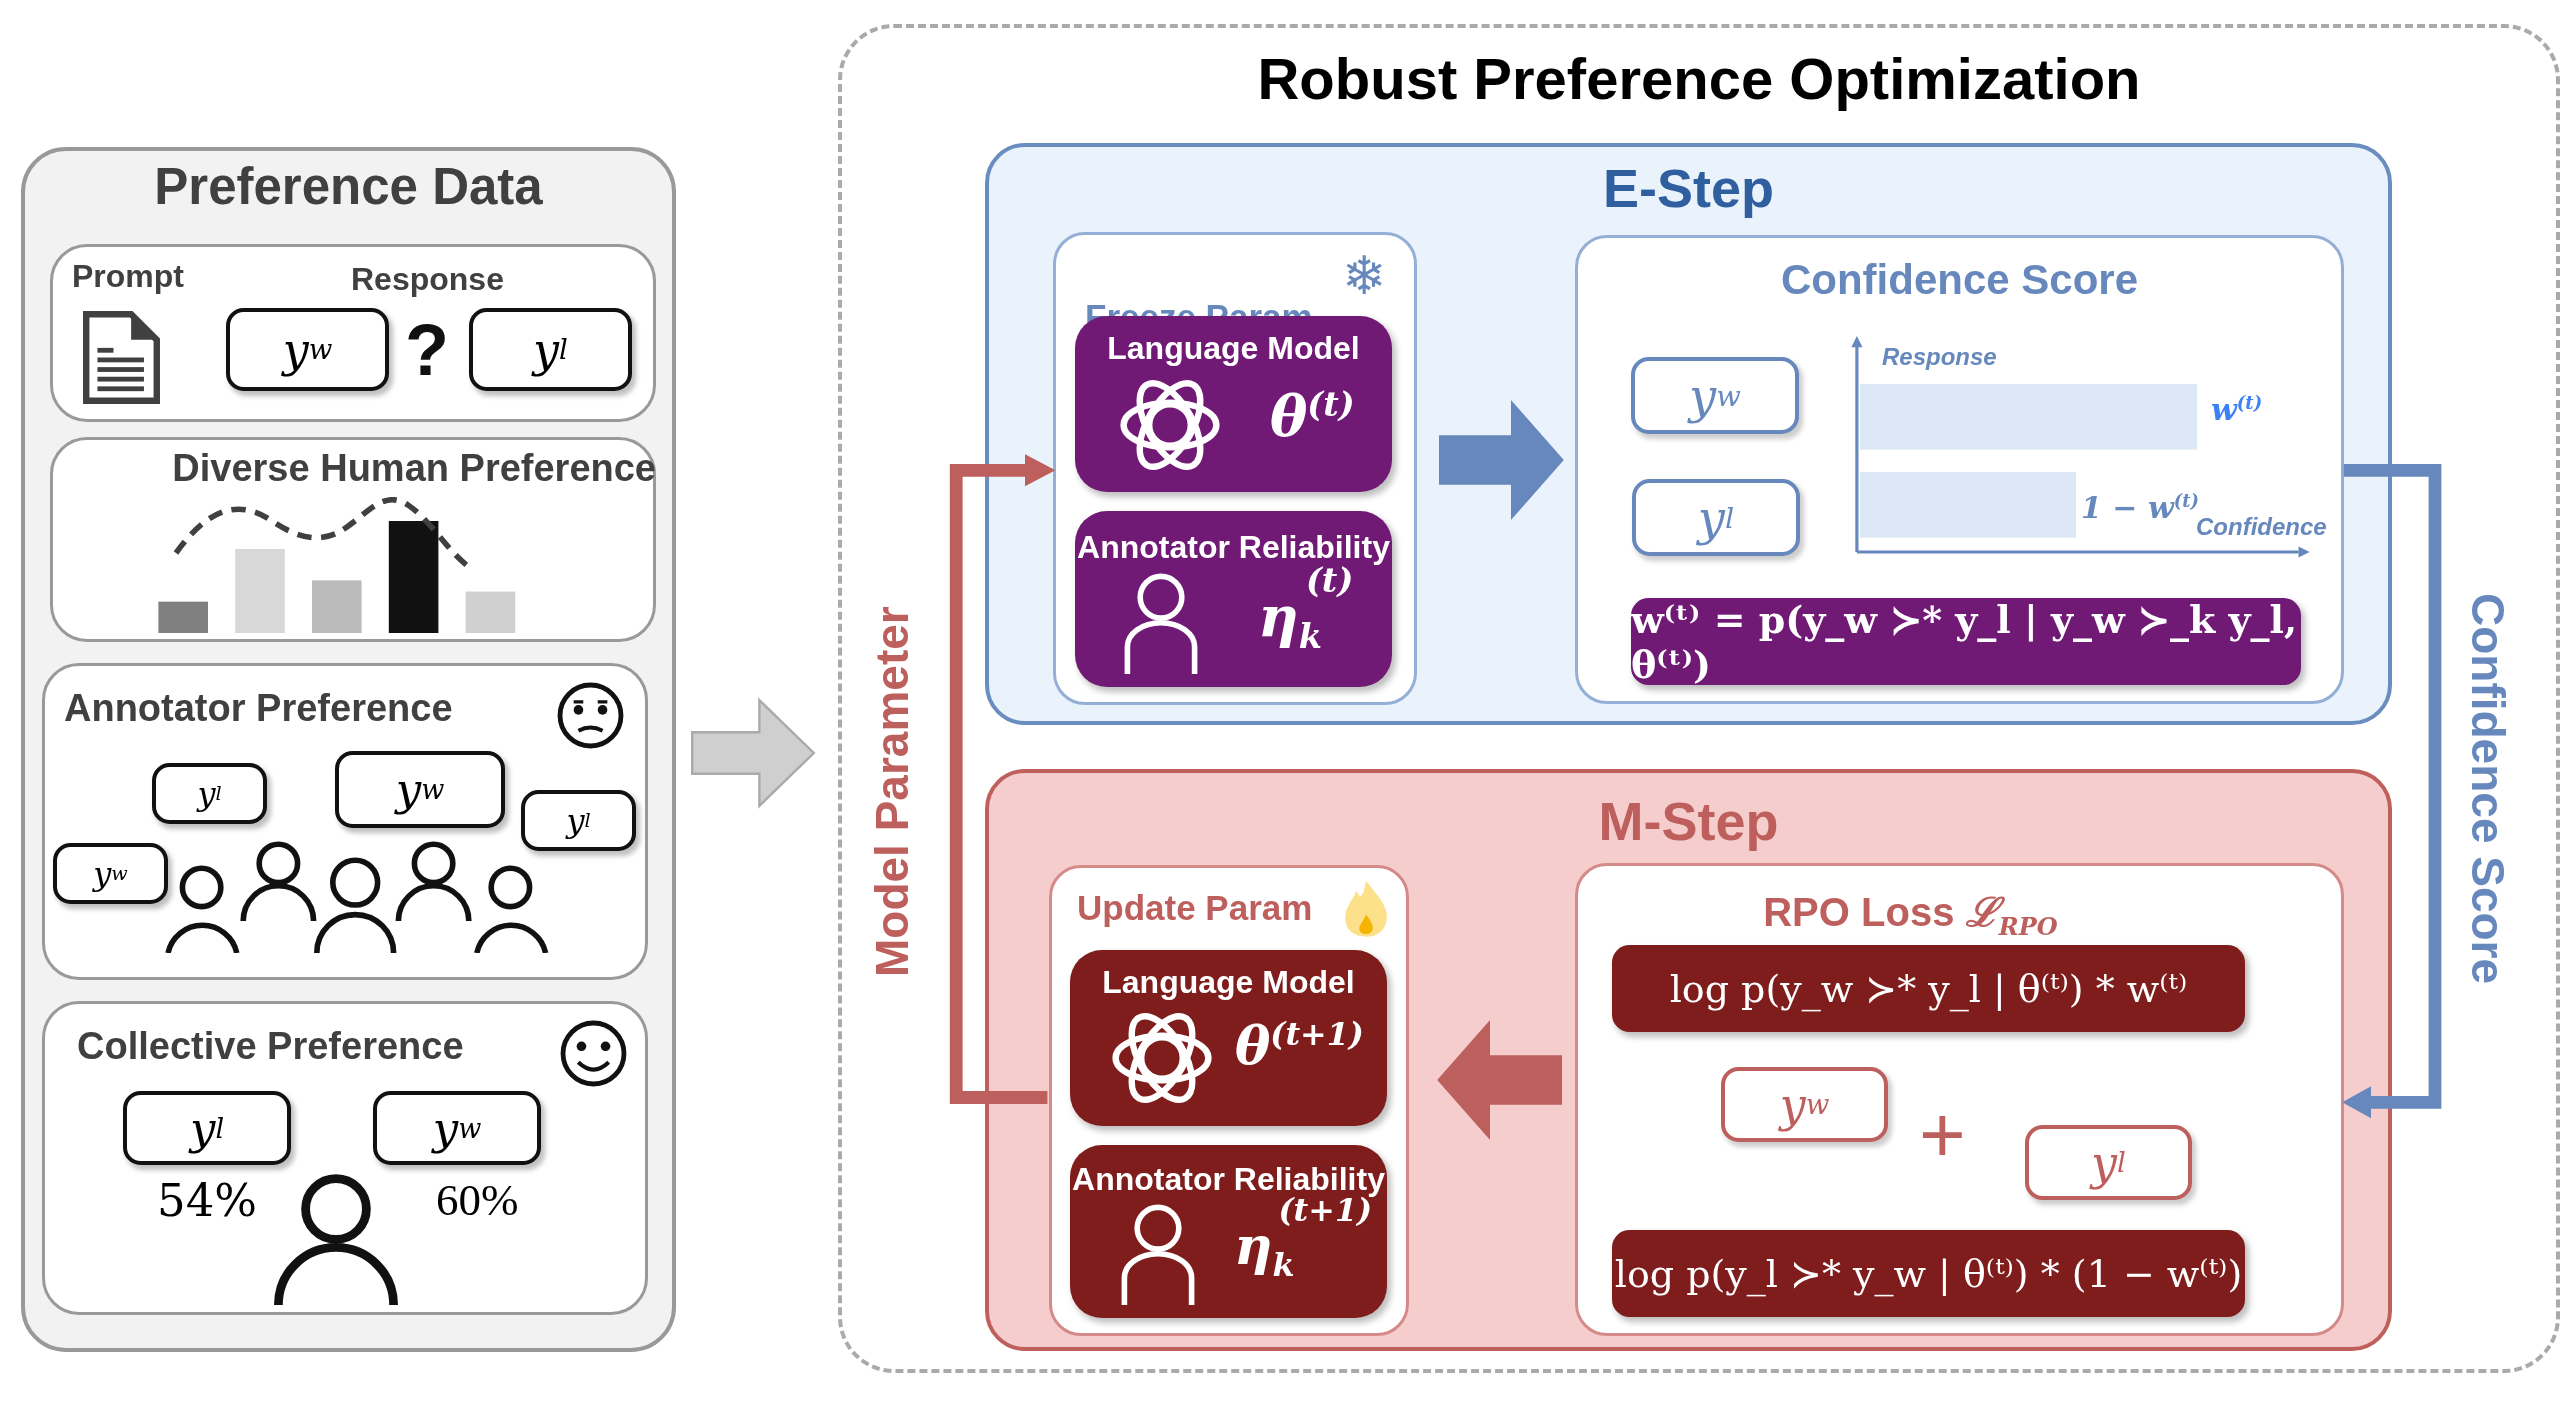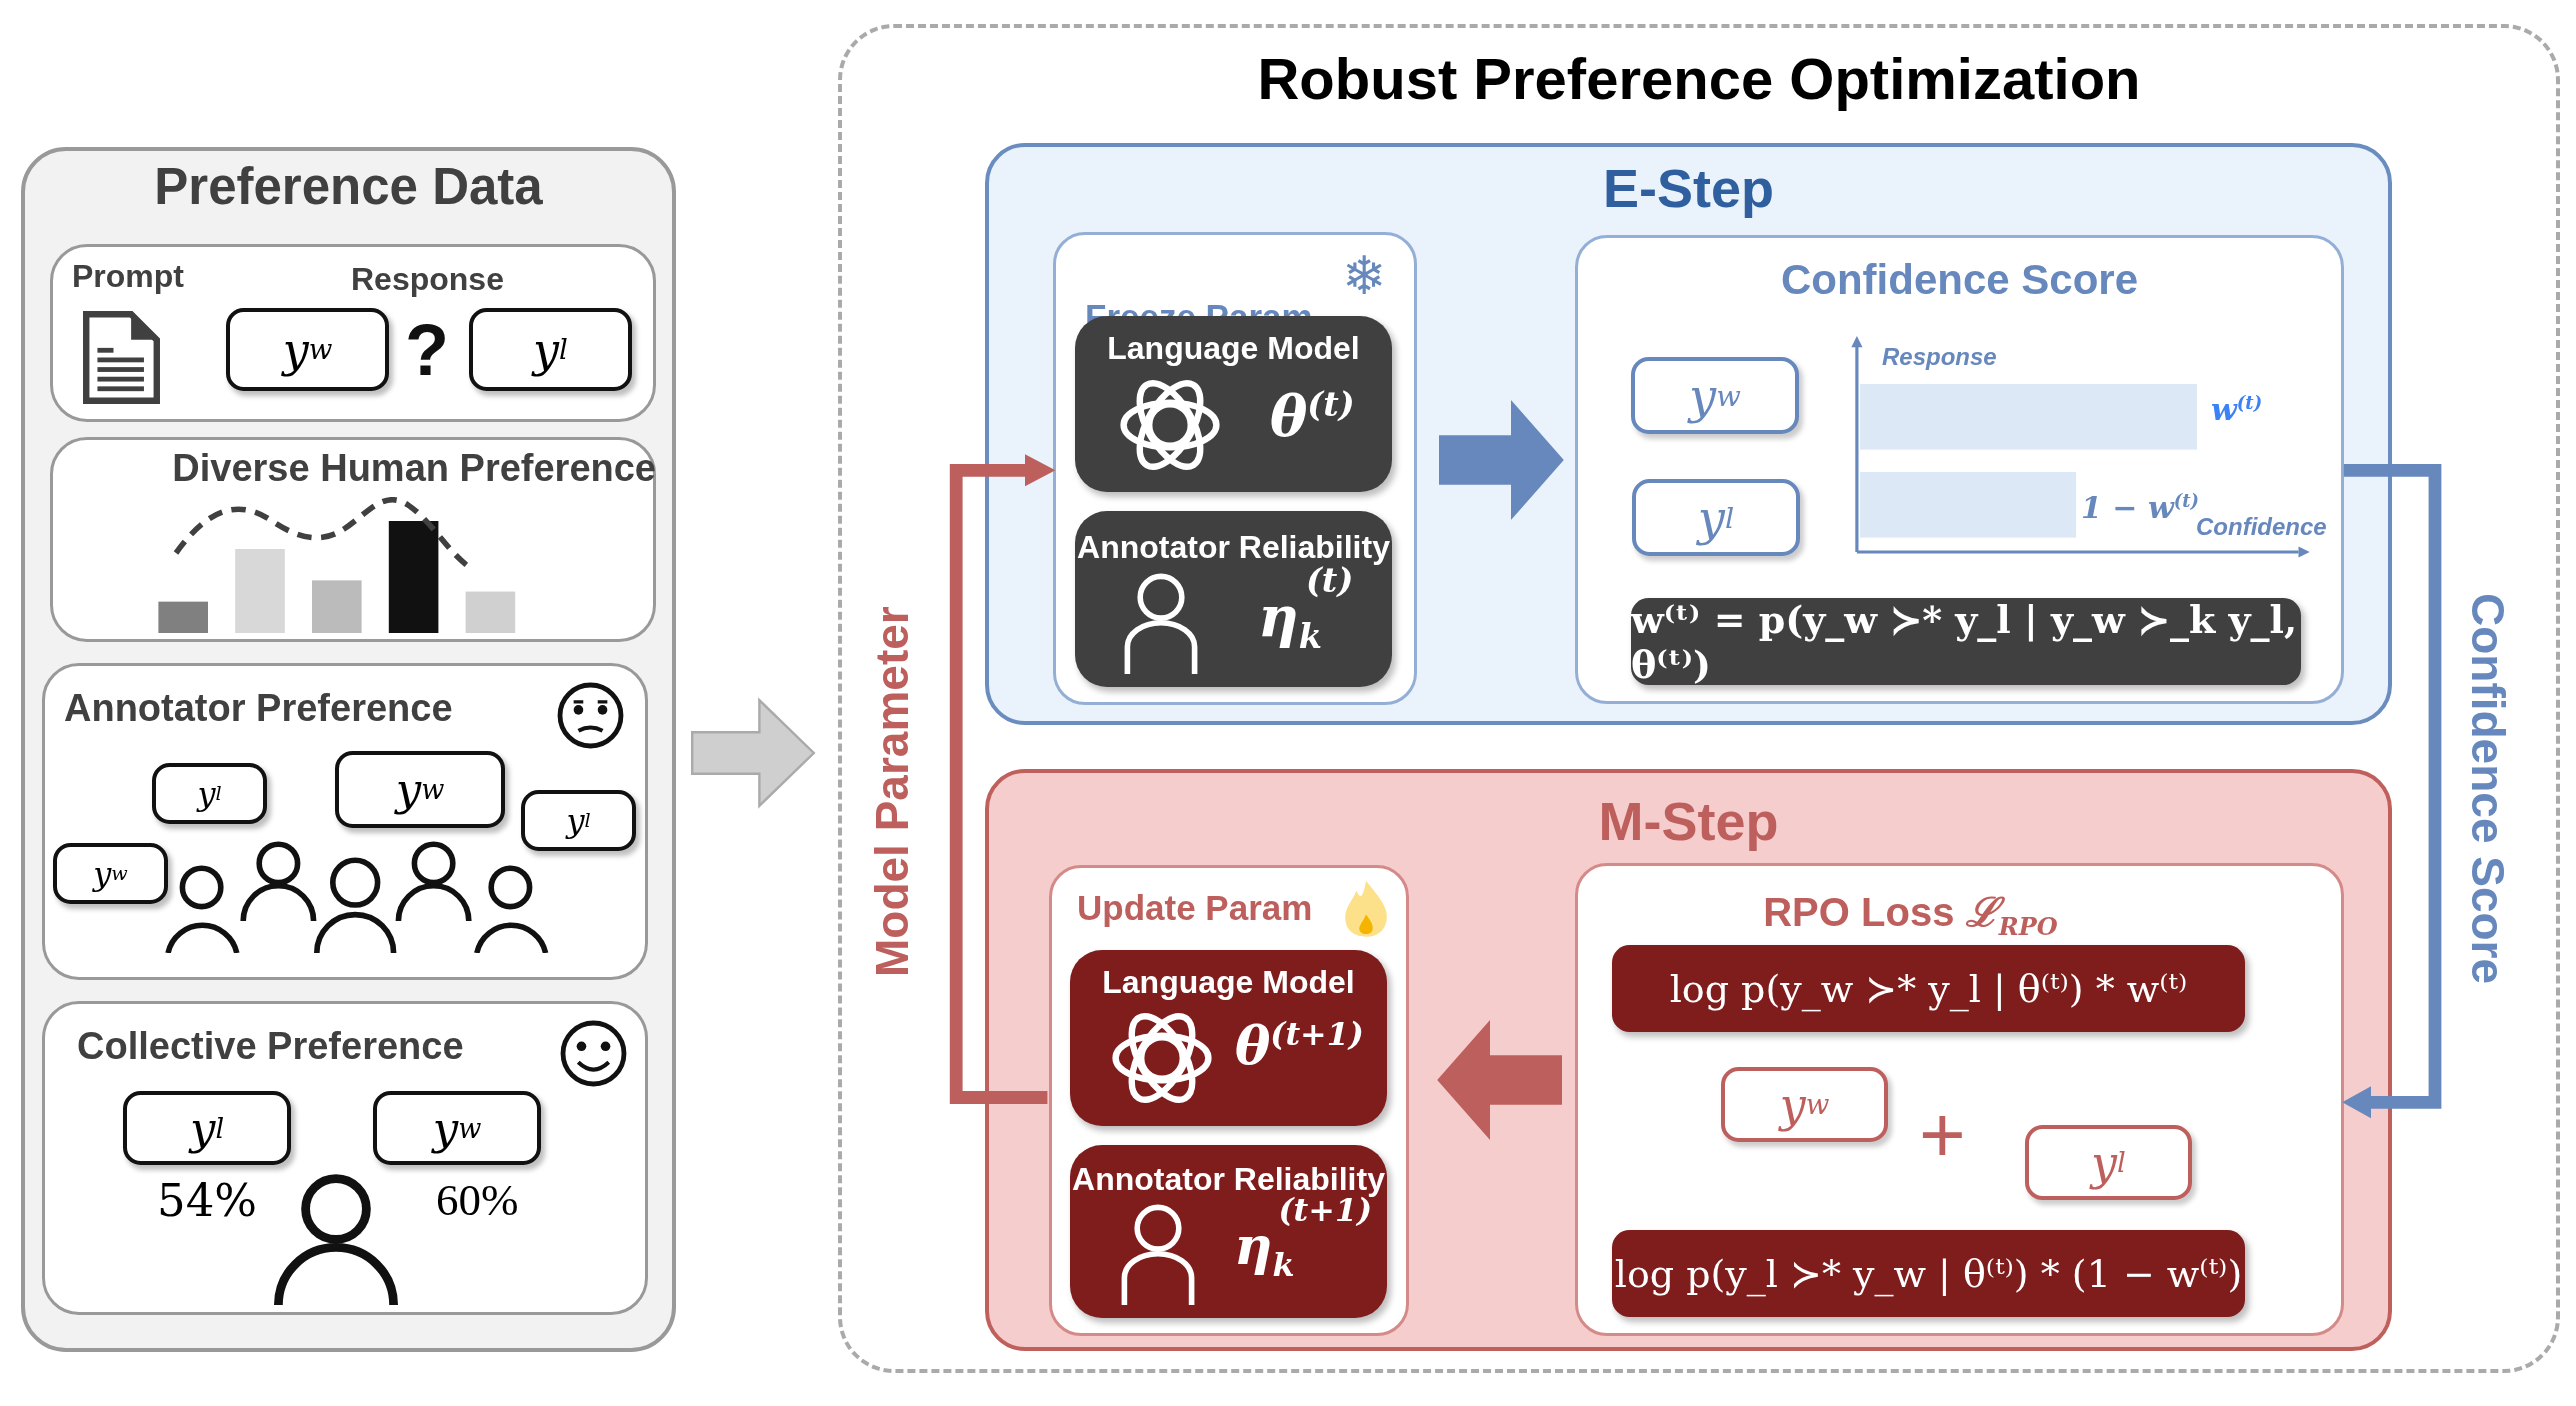--- a/index.html
+++ b/index.html
@@ -9,21 +9,21 @@
   .bold{font-weight:bold;}
   .panel-left{left:21px;top:147px;width:655px;height:1205px;background:#f2f2f2;border:4px solid #999;border-radius:45px;}
   .card{background:#fff;border:3.2px solid #999;border-radius:37px;}
   .title-dark{color:#404040;font-weight:bold;}
   .bubble{background:#fff;border:4px solid #111;border-radius:17.6px;box-shadow:3.2px 4.8px 4.8px rgba(0,0,0,0.25);display:flex;align-items:center;justify-content:center;}
   .rpo{left:838px;top:24px;width:1722px;height:1349px;border:4px dashed #aaa;border-radius:56px;}
   .estep{left:985px;top:143px;width:1407px;height:582px;background:#eaf2fb;border:4px solid #6a8dbf;border-radius:40px;}
   .mstep{left:985px;top:769px;width:1407px;height:582px;background:#f6cdcd;border:4px solid #c0605d;border-radius:40px;}
   .inner-b{background:#fff;border:3.2px solid #94afd6;border-radius:32px;}
   .inner-r{background:#fff;border:3.2px solid #d48a88;border-radius:32px;}
-  .blk-b{background:#404040;border-radius:32px;color:#fff;box-shadow:3.2px 4.8px 6.4px rgba(0,0,0,0.25);}
+  .blk-b{background:#701a75;border-radius:32px;color:#fff;box-shadow:3.2px 4.8px 6.4px rgba(0,0,0,0.25);}
   .blk-r{background:#7f1d1d;border-radius:32px;color:#fff;box-shadow:3.2px 4.8px 6.4px rgba(0,0,0,0.25);}
   .center{display:flex;align-items:center;justify-content:center;}
   .bub-b{background:#fff;border:4px solid #6788bd;border-radius:17.6px;box-shadow:3.2px 4.8px 4.8px rgba(0,0,0,0.2);}
   .bub-r{background:#fff;border:4px solid #bd5f5c;border-radius:17.6px;box-shadow:3.2px 4.8px 4.8px rgba(0,0,0,0.2);}
   sub,sup{font-size:60%;}
 </style>
 </head>
 <body>
 
 <div class="abs panel-left"></div>

